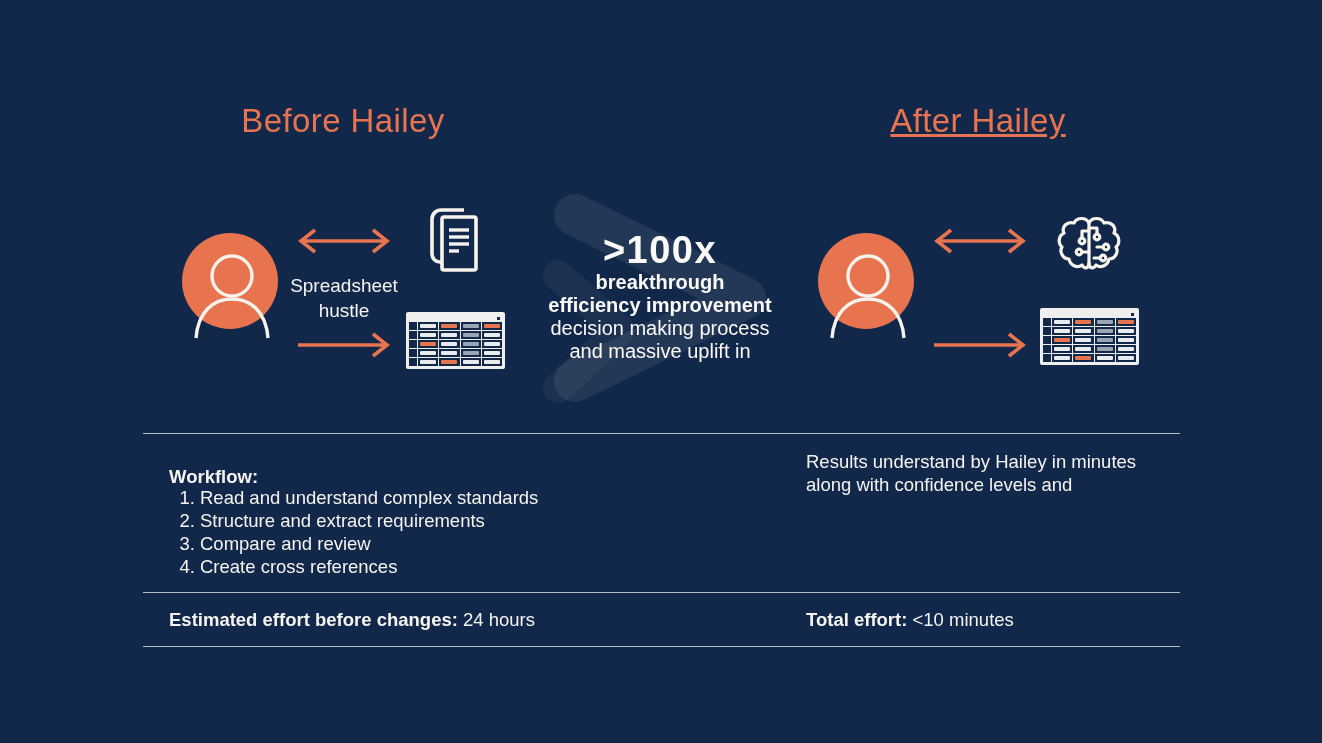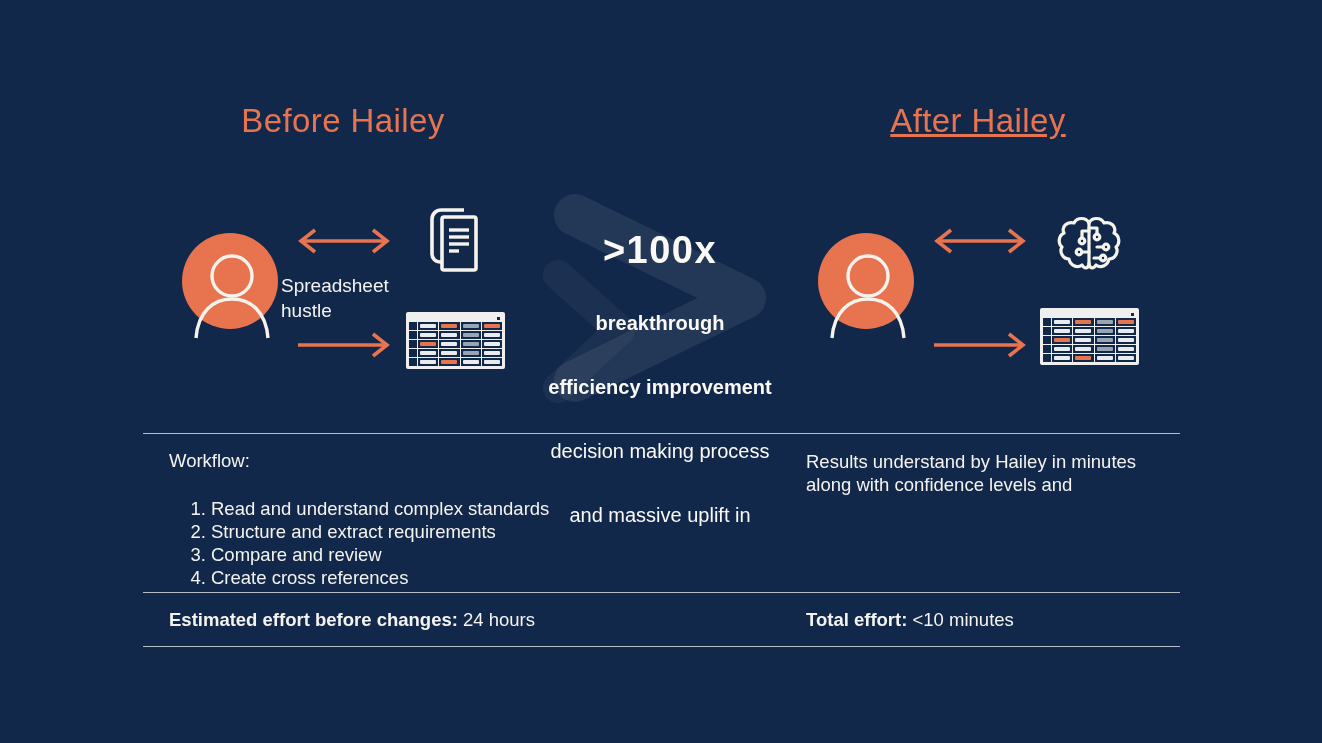--- a/index.html
+++ b/index.html
@@ -7,34 +7,34 @@
   body { font-family:"Liberation Sans", sans-serif; }
   .canvas { position:relative; width:1322px; height:743px; background:#12284A; overflow:hidden; color:#F2F1ED; }
 
   .heading { position:absolute; top:102px; width:400px; text-align:center;
              font-size:33px; font-weight:500; color:#E8734F; letter-spacing:.4px; }
   #heading-before { left:143px; }
   #heading-after  { left:778px;text-decoration:underline; }
 
   .abs { position:absolute; }
 
-  .hustle-label { position:absolute; left:281px; top:273px; width:126px; text-align:left;
+  .hustle-label { position:absolute; left:281px; top:273px; width:126px; text-align:center;
                   font-size:19px; line-height:25px; color:#F5F3EF; }
 
   .center-text { position:absolute; left:535px; top:229px; width:250px; text-align:center; color:#FAF9F6; }
   .stat { font-size:38px; font-weight:700; letter-spacing:1.5px; line-height:42px; }
-  .center-line { font-size:20px; line-height:23px;margin-top:41px; }
+  .center-line { font-size:20px; line-height:23px; }
   .bold { font-weight:700; }
 
   .divider { position:absolute; left:143px; width:1037px; height:1px; background:#C9CDD2; opacity:.9; }
 
   .body-text { font-size:18.5px; color:#F5F3EF; }
-  .workflow-title { position:absolute; left:169px; top:450px; font-weight:400; }
+  .workflow-title { position:absolute; left:169px; top:466px; font-weight:700; }
   .workflow-list  { position:absolute; left:170px; top:482px; line-height:23px; }
-  .workflow-list ol { margin:15px; padding-left:26px; }
+  .workflow-list ol { margin:4px; padding-left:26px; }
   .results { position:absolute; left:806px; top:450px; line-height:23px; }
   .effort { position:absolute; top:609px; }
   #effort-before { left:169px; }
   #effort-after  { left:806px;text-align:center; }
 
   
   .sheet { position:absolute; border:3px solid #EFEFED; border-radius:2px; background:#12284A; width:99px; }
   .sheet-head { height:6px; background:#EFEFED; position:relative; }
   .sheet-head-btn { position:absolute; right:2px; top:1.5px; width:3px; height:3px; background:#12284A; }
   .sheet-row { display:flex; border-top:1px solid #EFEFED; height:9px; }

